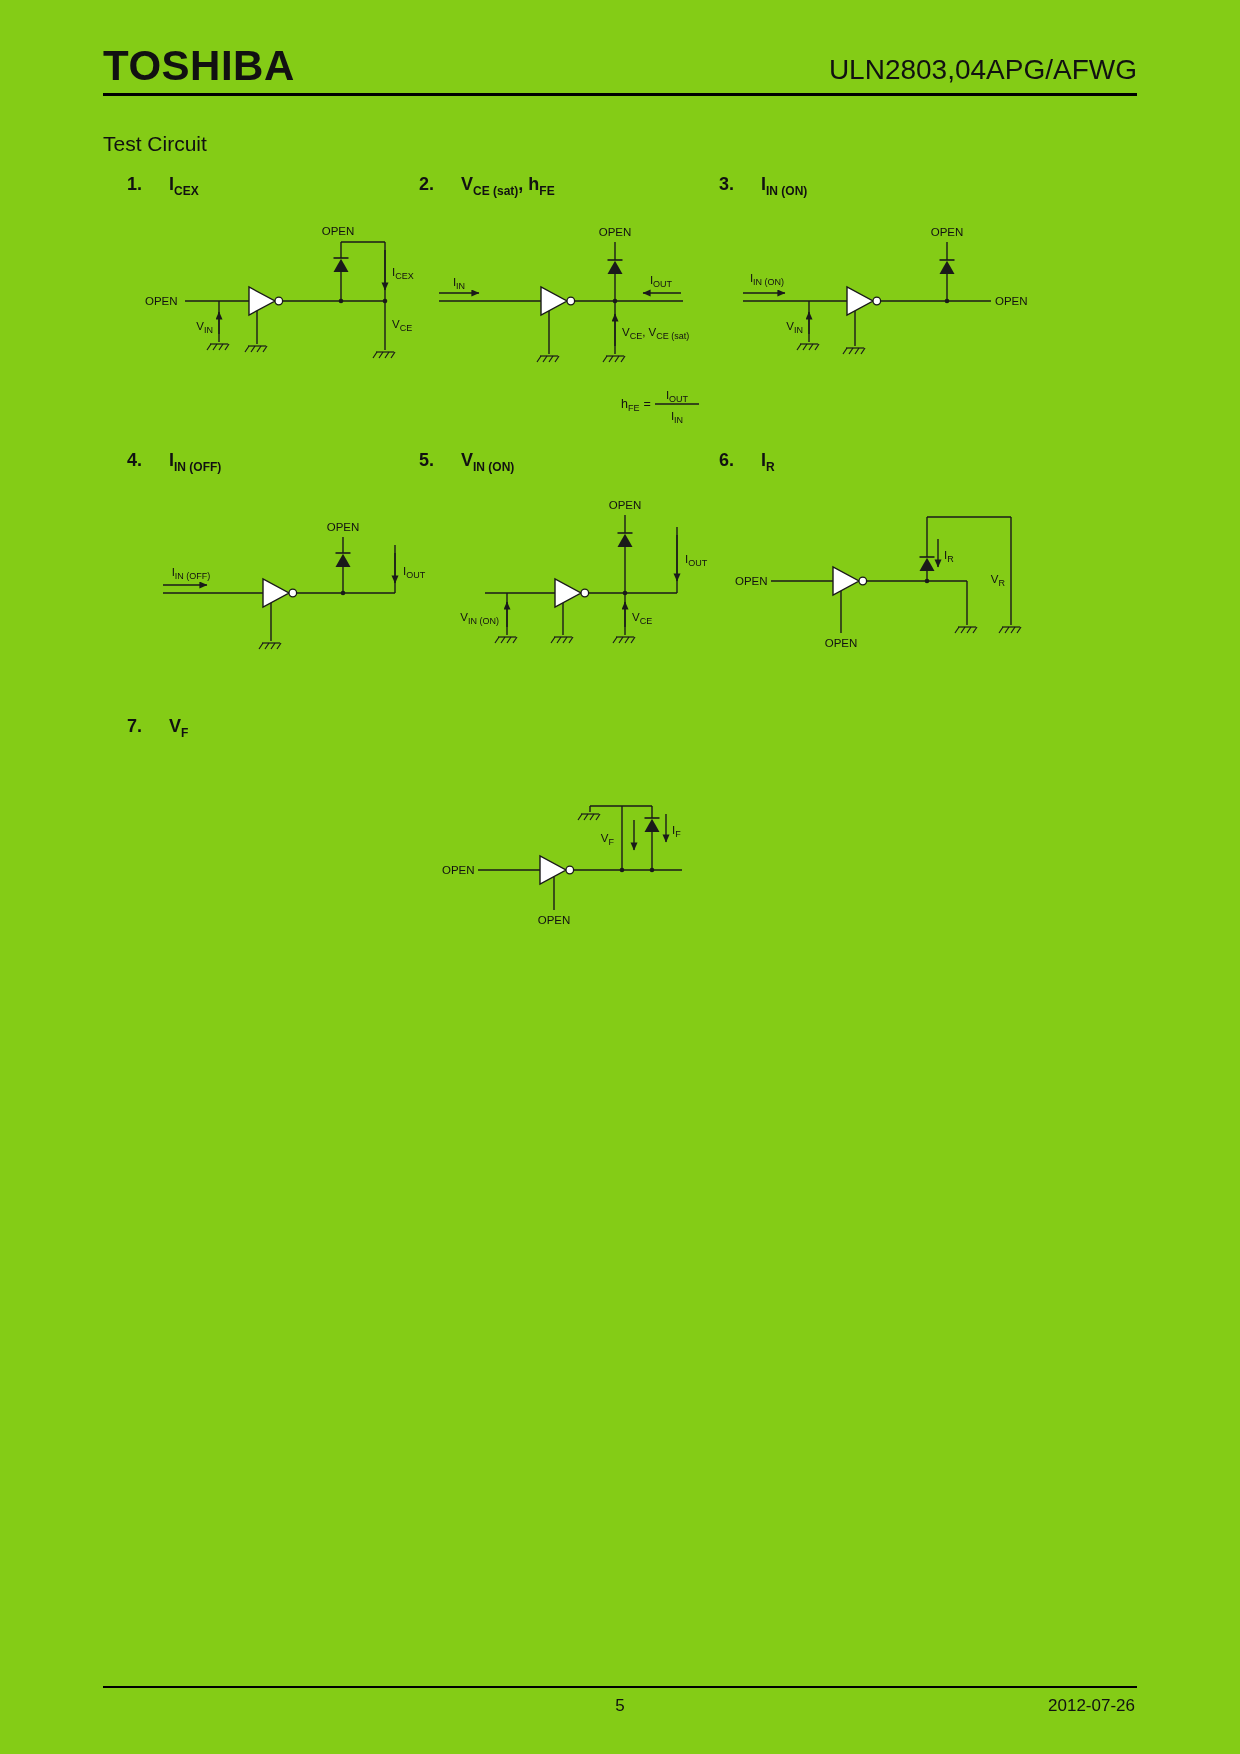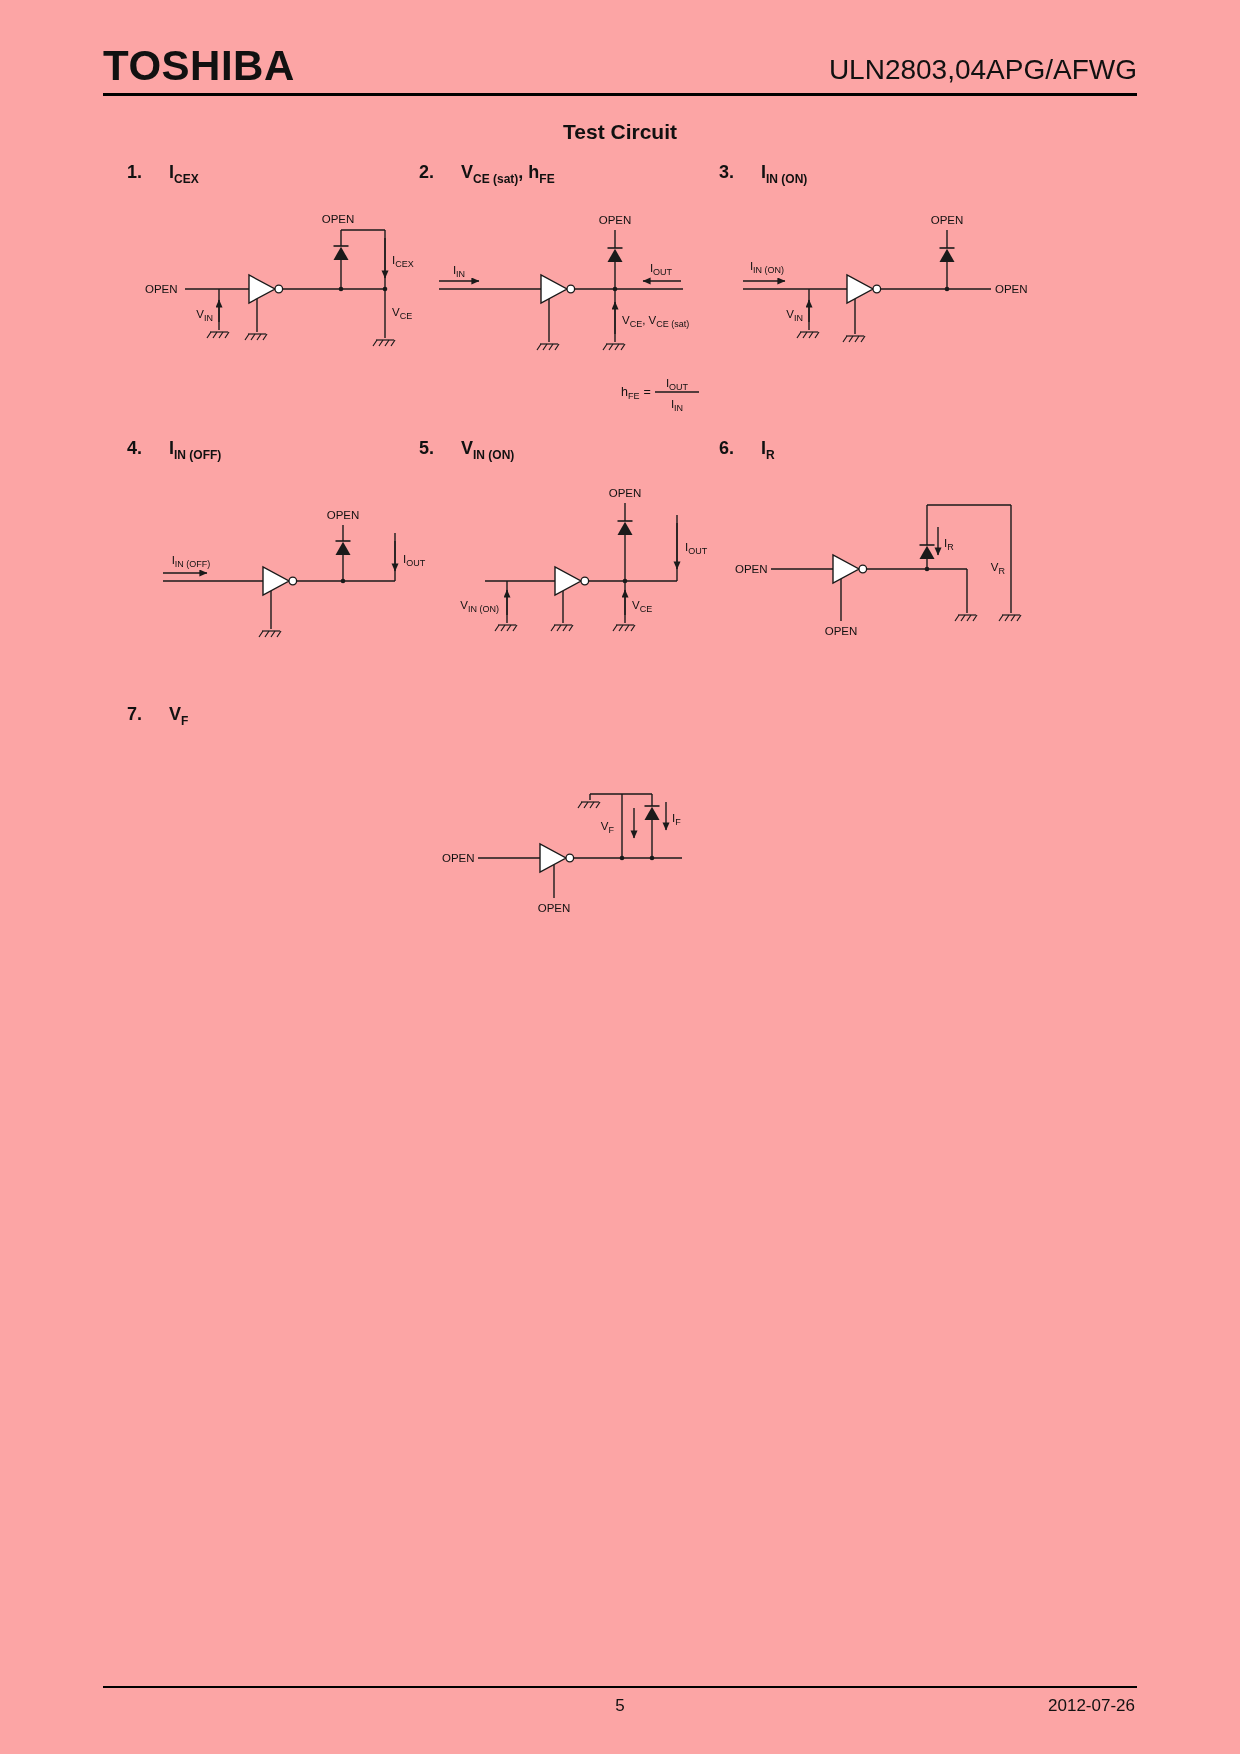--- a/index.html
+++ b/index.html
@@ -1,28 +1,28 @@
 <!DOCTYPE html>
 <html><head>
 <meta charset="utf-8">
 <style>
   * { margin:0; padding:0; box-sizing:border-box; }
   html,body { background:#ffffff; }
   .page {
-    width:1240px; height:1754px; background:#fca5a5; position:relative;
+    width:1240px; height:1754px; background:#84cc16; position:relative;
     font-family:"Liberation Sans", sans-serif; color:#111; overflow:hidden;
   }
   .content { padding:0 103px; }
 
   .hdr { display:flex; justify-content:space-between; align-items:flex-end; padding-top:42px; }
   .logo { font-size:42px; font-weight:bold; letter-spacing:0.5px; }
   .doc-title { font-size:28px; padding-bottom:4px; }
   .rule { height:3px; background:#000; margin-top:3px; }
 
-  .section-title { margin-top:24px; font-size:21px; font-weight:bold;text-align:center; }
+  .section-title { margin-top:36px; font-size:21px; font-weight:normal; }
 
   .crow { display:flex; margin-top:18px; align-items:flex-start; }
   .ccol1 { width:292px; }
   .ccol2 { width:300px; }
   .ccol3 { flex:1; }
   .ctitle { display:flex; font-size:18px; font-weight:bold; padding-left:24px; align-items:baseline; }
   .cnum { width:42px; flex:0 0 42px; }
   .cname sub { font-size:12px; }
   .cdiag { display:block; margin-top:8px; }
 

